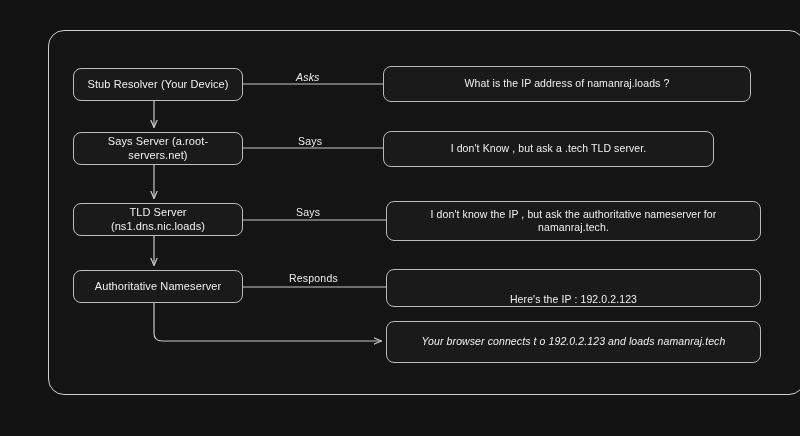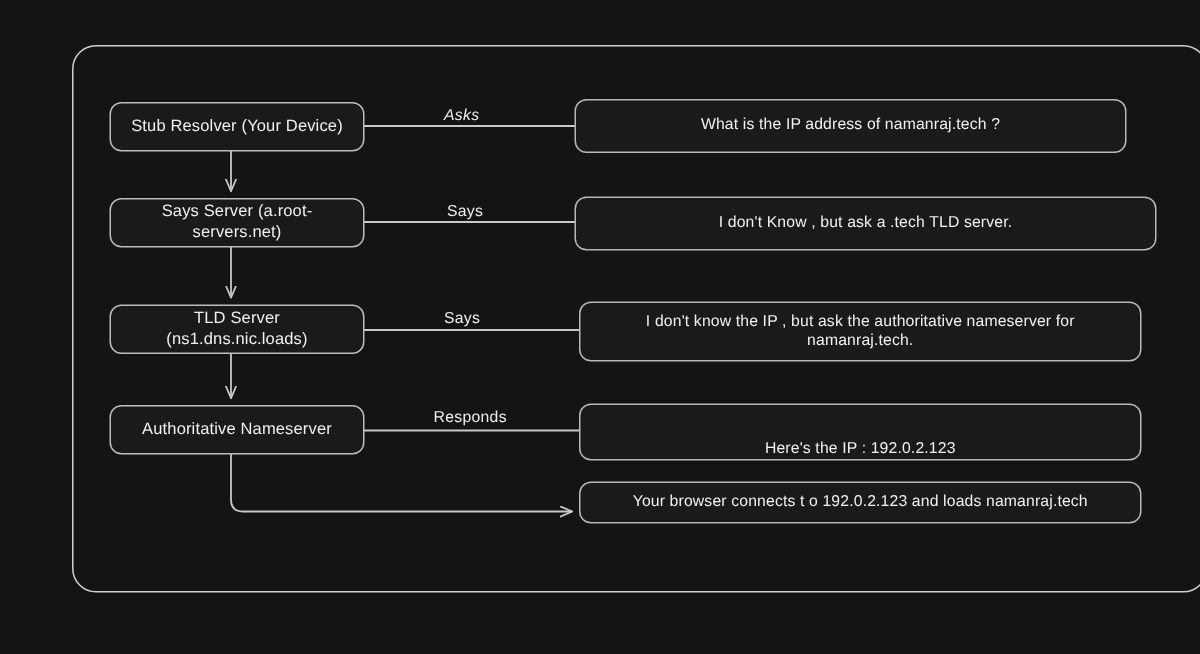--- a/index.html
+++ b/index.html
@@ -73,24 +73,24 @@
   }
 
   
   .row1 { top: 68px; }
   .row2 { top: 132px; }
   .row3 { top: 203px; }
   .row4 { top: 270px; }
 
   
   .msg1 { left: 357px; top: 66px;  width: 368px; height: 36px; }
-  .msg2 { left: 357px; top: 131px; width: 388px; height: 36px; }
+  .msg2 { left: 357px; top: 131px; width: 331px; height: 36px; }
   .msg3 { left: 360px; top: 201px; width: 375px; height: 40px; }
   .msg4 { left: 360px; top: 269px; width: 375px; height: 38px; align-items: flex-end; }
-  .msg5 { left: 360px; top: 321px; width: 375px; height: 28px; }
+  .msg5 { left: 360px; top: 321px; width: 375px; height: 42px; font-style: italic; }
 
   
   .edge-label {
     position: absolute;
     font-size: 10.5px;
     color: #ededed;
     white-space: nowrap;
     letter-spacing: 0.2px;
   }
   .lbl-asks     { left: 270px; top: 71px; font-style: italic;  }
@@ -139,21 +139,21 @@
     <span>Says Server (a.root-servers.net)</span>
   </div>
   <div class="node left row3">
     <span>TLD Server (ns1.dns.nic.loads)</span>
   </div>
   <div class="node left row4">
     <span>Authoritative Nameserver</span>
   </div>
 
   <div class="node right msg1">
-    <span>What is the IP address of namanraj.tech ?</span>
+    <span>What is the IP address of namanraj.loads ?</span>
   </div>
   <div class="node right msg2">
     <span>I don't Know , but ask a .tech TLD server.</span>
   </div>
   <div class="node right msg3">
     <span>I don't know the IP , but ask the authoritative nameserver for namanraj.tech.</span>
   </div>
   <div class="node right msg4">
     <span>Here's the IP : 192.0.2.123</span>
   </div>

